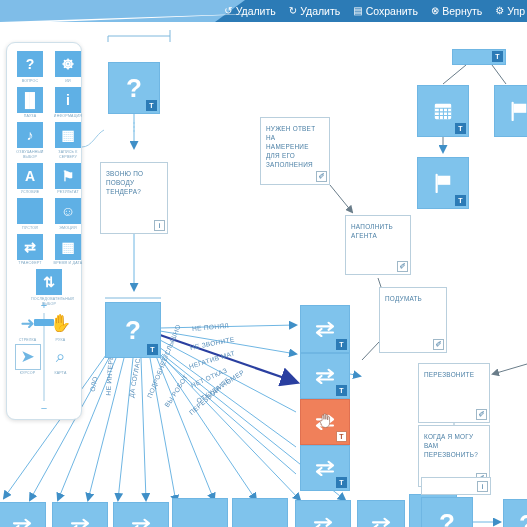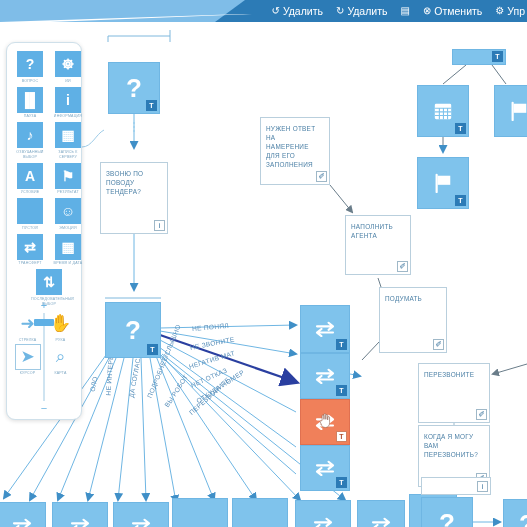--- a/index.html
+++ b/index.html
@@ -146,24 +146,25 @@
     <div class="menu-item">
       <span class="mi">↺</span>
       <span>Удалить</span>
     </div>
     <div class="menu-item">
       <span class="mi">↻</span>
       <span>Удалить</span>
     </div>
     <div class="menu-item">
       <span class="mi">▤</span>
+      <span>Сохранить</span>
     </div>
     <div class="menu-item">
       <span class="mi">⊗</span>
-      <span>Отменить</span>
+      <span>Вернуть</span>
     </div>
     <div class="menu-item">
       <span class="mi">⚙</span>
       <span>Упр</span>
     </div>
   </div>
 </div>
 <div id="whitestrip"></div>
 
 <div id="canvas">

